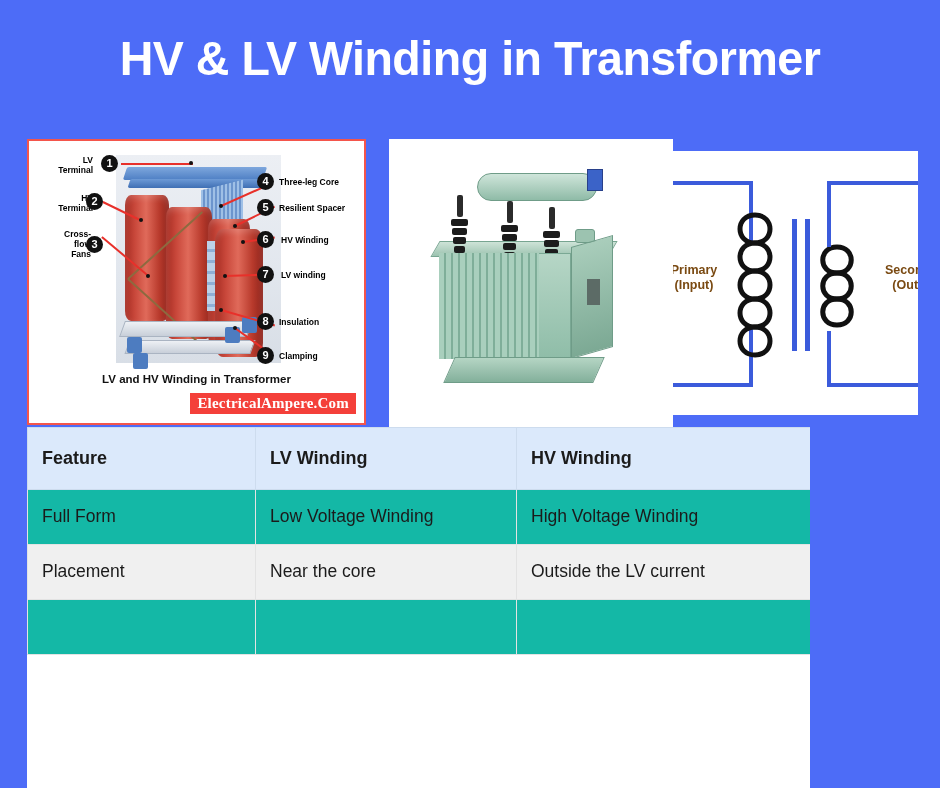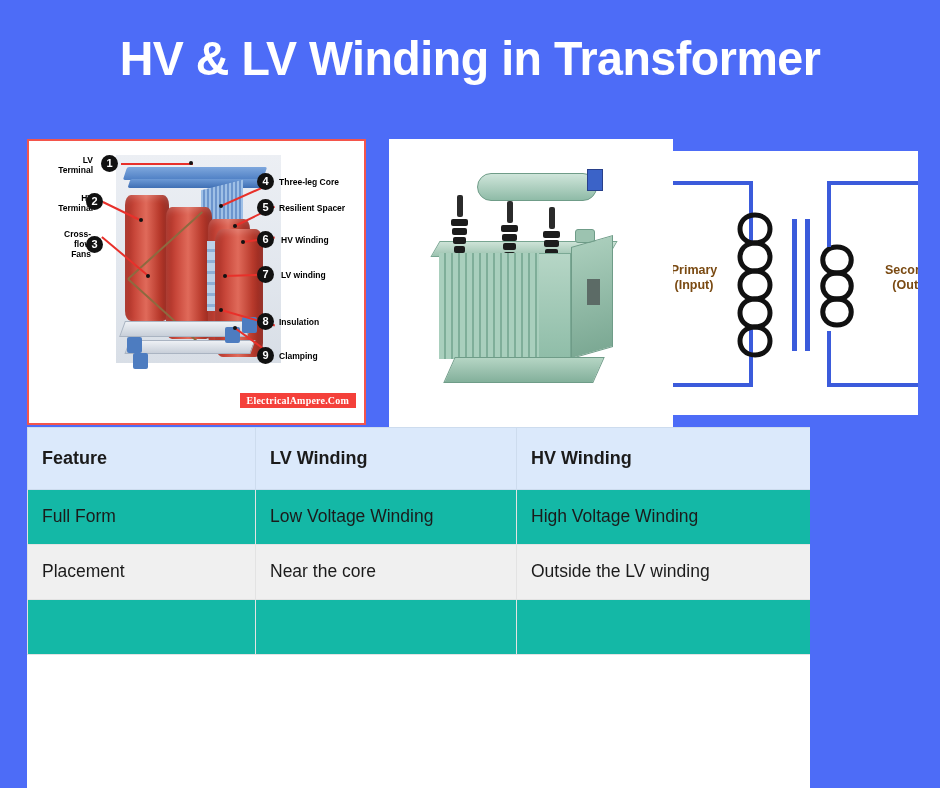--- a/index.html
+++ b/index.html
@@ -112,21 +112,21 @@
   .dot { position: absolute; width: 4px; height: 4px; border-radius: 50%; background: #111; }
 
   .p1-caption {
     position: absolute; left: 0; top: 232px; width: 100%;
     text-align: center; font-size: 11.5px; font-weight: 700; color: #111;
   }
   .p1-watermark {
     position: absolute; right: 8px; top: 252px;
     background: #f4403a; color: #fff;
     font-family: "Liberation Serif", serif;
-    font-weight: 700; font-size: 10px; padding: 2px 7px; letter-spacing: .2px;
+    font-weight: 700; font-size: 15px; padding: 2px 7px; letter-spacing: .2px;
   }
 
   
   .panel2 {
     position: absolute; left: 389px; top: 0px;
     width: 284px; height: 288px;
     background: #ffffff; overflow: hidden;
   }
   .tx { position: absolute; left: 36px; top: 18px; width: 212px; height: 252px; }
   .tx-tank {
@@ -305,20 +305,21 @@
       <div class="mk" style="left:228px;top:125px;">7</div>
       <div class="lbl" style="left:252px;top:129px;width:80px;">LV winding</div>
 
       <div class="mk" style="left:228px;top:172px;">8</div>
       <div class="lbl" style="left:250px;top:176px;width:72px;">Insulation</div>
 
       <div class="mk" style="left:228px;top:206px;">9</div>
       <div class="lbl" style="left:250px;top:210px;width:72px;">Clamping</div>
     </div>
 
+    <div class="p1-caption">LV and HV Winding in Transformer</div>
     <div class="p1-watermark">ElectricalAmpere.Com</div>
   </div>
 
   <div class="panel2">
     <div class="tx">
       <div class="tx-conservator"></div>
       <div class="tx-relay"></div>
       <div class="tx-lid"></div>
       <div class="bushing b1">
           <i></i>
@@ -413,21 +414,21 @@
     </thead>
     <tbody>
       <tr class="odd">
         <td>Full Form</td>
         <td>Low Voltage Winding</td>
         <td>High Voltage Winding</td>
       </tr>
       <tr class="even">
         <td>Placement</td>
         <td>Near the core</td>
-        <td>Outside the LV winding</td>
+        <td>Outside the LV current</td>
       </tr>
       <tr class="odd">
         <td></td>
         <td></td>
         <td></td>
       </tr>
     </tbody>
   </table>
 </div>
 

